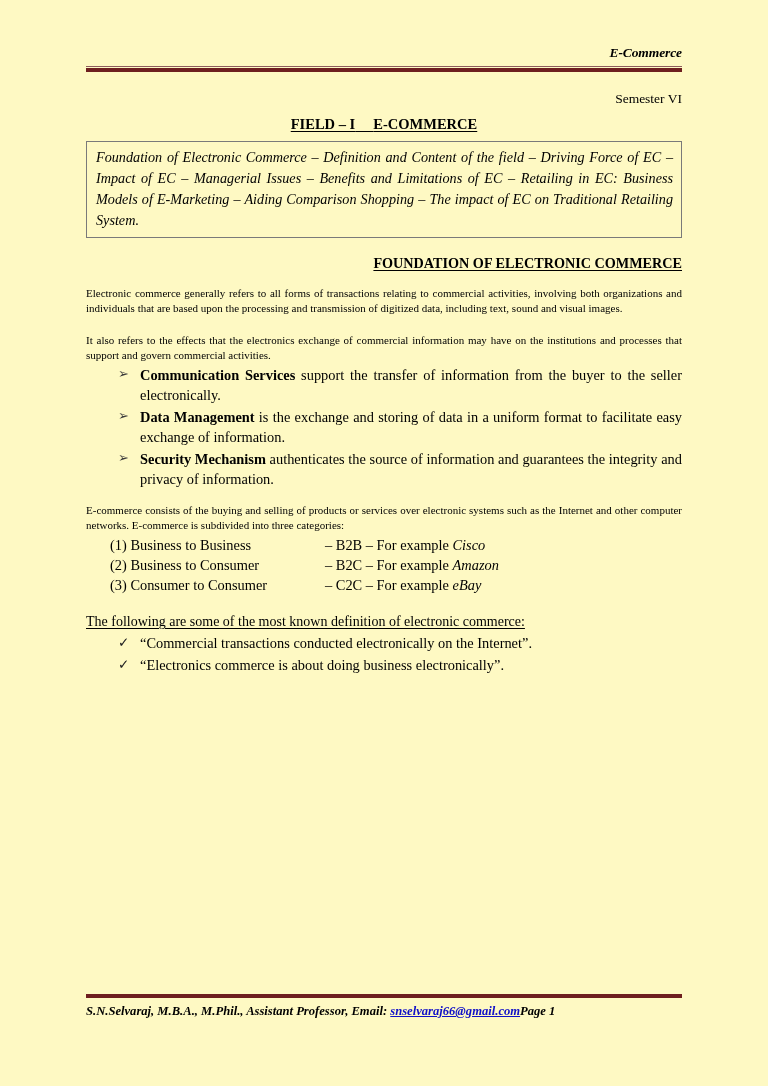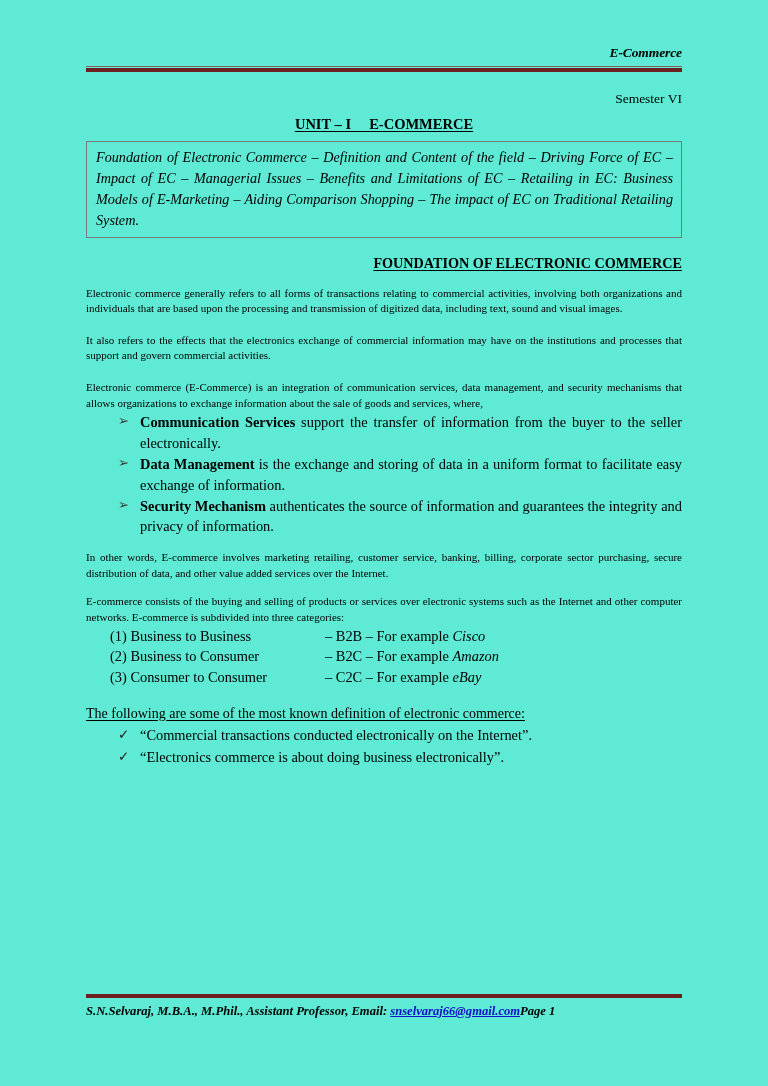--- a/index.html
+++ b/index.html
@@ -9,21 +9,21 @@
   }
   body {
     font-family: "Liberation Serif", "DejaVu Serif", serif;
     color: #000000;
   }
   .page {
     position: relative;
     width: 768px;
     height: 1086px;
     margin: 0 auto;
-    background: #5eead4;
+    background: #fef9c3;
     overflow: hidden;
     box-sizing: border-box;
   }
   .content {
     position: absolute;
     left: 86px;
     top: 0;
     width: 596px;
   }
 
@@ -224,48 +224,46 @@
   <div class="content">
 
     <div class="header-title">E-Commerce</div>
     <div class="rule">
       <div class="rule-bar"></div>
     </div>
 
     <div class="semester">Semester VI</div>
 
     <div class="unit-line">
-      <span class="u"><span>UNIT – I</span>     <span>E-COMMERCE</span></span>
+      <span class="u"><span>FIELD – I</span>     <span>E-COMMERCE</span></span>
     </div>
 
     <div class="syllabus-box">
       <p>Foundation of Electronic Commerce – Definition and Content of the field – Driving Force of EC – Impact of EC – Managerial Issues – Benefits and Limitations of EC – Retailing in EC: Business Models of E-Marketing – Aiding Comparison Shopping – The impact of EC on Traditional Retailing System.</p>
     </div>
 
     <h2 class="section-heading">
       <span>FOUNDATION OF ELECTRONIC COMMERCE</span>
     </h2>
 
     <p class="body">Electronic commerce generally refers to all forms of transactions relating to commercial activities, involving both organizations and individuals that are based upon the processing and transmission of digitized data, including text, sound and visual images.</p>
     <p class="body tight">It also refers to the effects that the electronics exchange of commercial information may have on the institutions and processes that support and govern commercial activities.</p>
-    <p class="body tight">Electronic commerce (E-Commerce) is an integration of communication services, data management, and security mechanisms that allows organizations to exchange information about the sale of goods and services, where,</p>
 
     <ul class="arrow-list">
       <li>
         <span class="marker">➢</span><b>Communication Services</b><span> support the transfer of information from the buyer to the seller electronically.</span>
       </li>
       <li>
         <span class="marker">➢</span><b>Data Management</b><span> is the exchange and storing of data in a uniform format to facilitate easy exchange of information.</span>
       </li>
       <li>
         <span class="marker">➢</span><b>Security Mechanism</b><span> authenticates the source of information and guarantees the integrity and privacy of information.</span>
       </li>
     </ul>
 
-    <p class="body">In other words, E-commerce involves marketing retailing, customer service, banking, billing, corporate sector purchasing, secure distribution of data, and other value added services over the Internet.</p>
 
 
     <p class="body">E-commerce consists of the buying and selling of products or services over electronic systems such as the Internet and other computer networks. E-commerce is subdivided into three categories:</p>
 
     <ul class="cat-list">
       <li>
         <span class="c1">(1) Business to Business</span><span class="c2"><span>– B2B – For example </span><em>Cisco</em></span>
       </li>
       <li>
         <span class="c1">(2) Business to Consumer</span><span class="c2"><span>– B2C – For example </span><em>Amazon</em></span>

